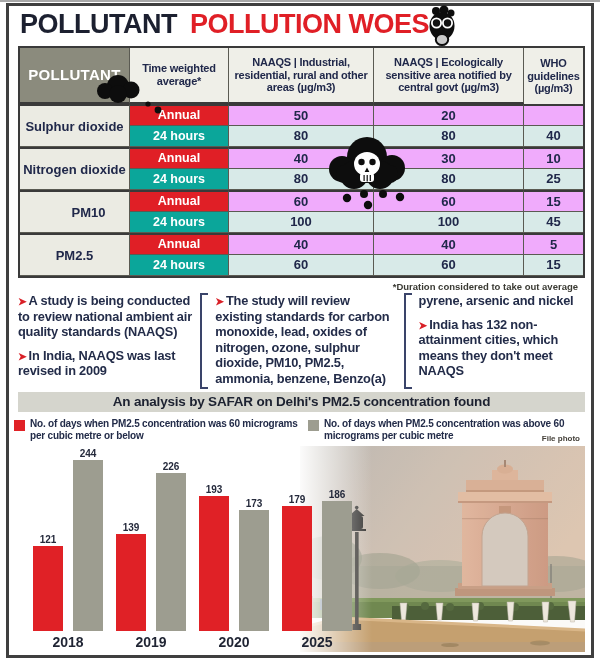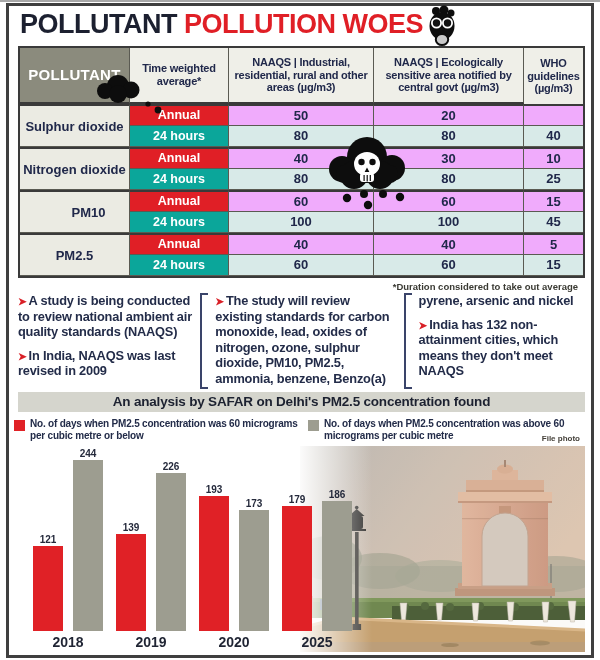--- a/index.html
+++ b/index.html
@@ -3,21 +3,21 @@
 <meta charset="utf-8">
 <style>
   html,body{margin:0;padding:0;background:#fff;}
   #stage{position:relative;width:600px;height:660px;background:#fff;overflow:hidden;
          font-family:"Liberation Sans",sans-serif;}
   #topscan{position:absolute;left:0;top:0;width:600px;height:2px;background:#a8a8a8;}
   #frame{position:absolute;left:6px;top:3px;width:582px;height:649px;border:3px solid #3f3f3f;background:#fff;}
 
   
   #headline{position:absolute;left:20px;top:9px;font-size:27px;font-weight:800;letter-spacing:-0.5px;white-space:nowrap;}
-  #headline .dark{color:#1c2030;} #headline .red{color:#e01f26;}
+  #headline .dark{color:#1c2030;} #headline .red{color:#e01f26;margin-left:6px;}
   #gasmask{position:absolute;left:422px;top:5px;}
 
   
   #naaqs-table{position:absolute;left:18px;top:46px;width:567px;height:232px;border:2px solid #3a3a3a;
     display:grid;grid-template-columns:110px 99px 145px 150px 59px;grid-template-rows:56px repeat(8,21.5px);
     background:#fff;box-sizing:border-box;}
   #naaqs-table > div{box-sizing:border-box;display:flex;align-items:center;justify-content:center;
     text-align:center;border-right:1px solid #5a5a52;border-bottom:1px solid #5a5a52;color:#20284a;}
   #naaqs-table > div.lastcol{border-right:none;}
   .hcell{background:#efefe8;font-weight:700;font-size:11px;line-height:1.18;letter-spacing:-0.2px;

